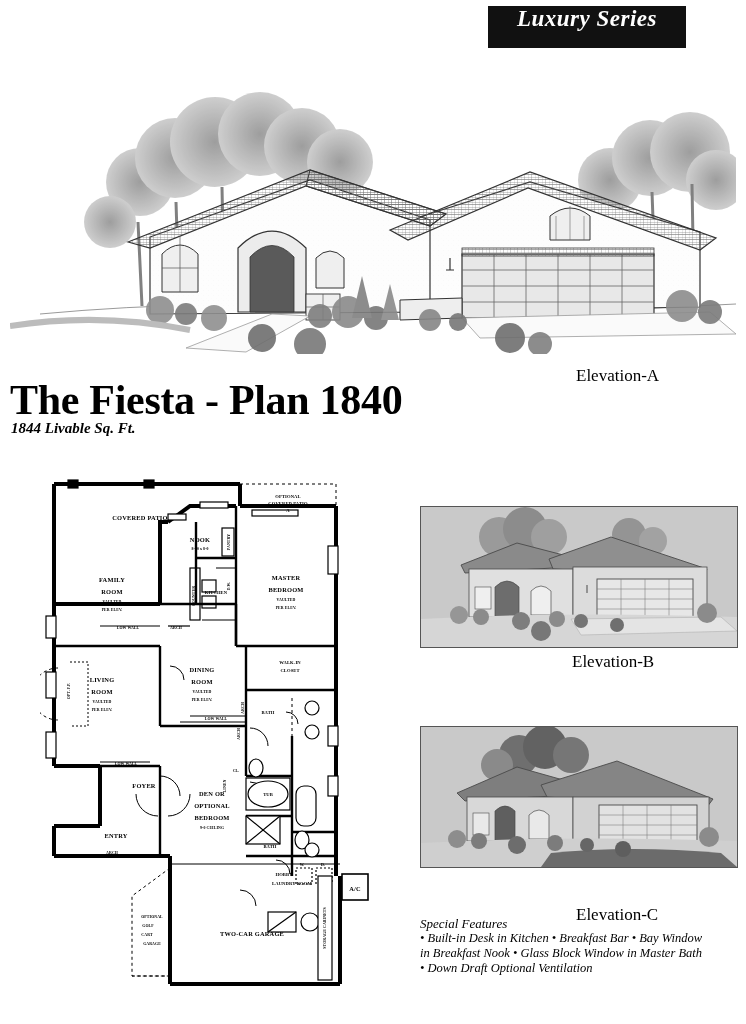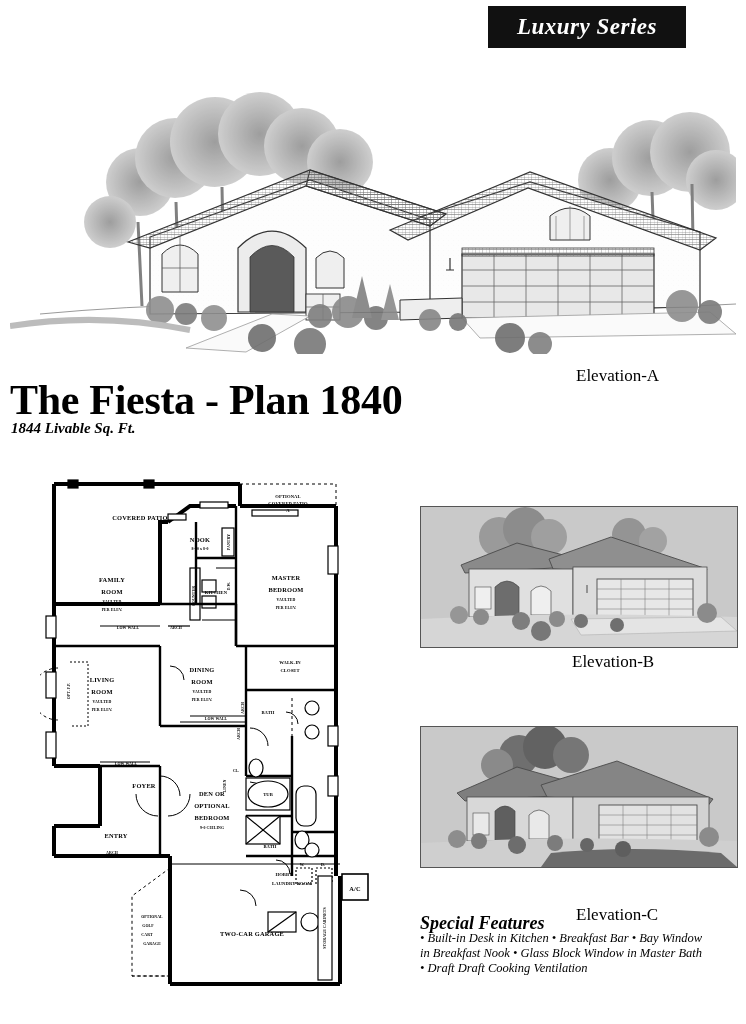--- a/index.html
+++ b/index.html
@@ -1,21 +1,21 @@
 <!DOCTYPE html>
 <html><head>
 <meta charset="utf-8">
 <style>
   html,body{margin:0;padding:0;background:#fff;}
   body{width:746px;height:1024px;position:relative;overflow:hidden;
        font-family:"Liberation Serif", serif; color:#000;}
 
   
   #banner{position:absolute;left:488px;top:6px;width:198px;height:42px;
-          background:#111;display:flex;align-items:center;justify-content:center;}
+          background:#111;display:flex;align-items:flex-start;justify-content:center;}
   #banner .lbl{color:#fff;font-style:italic;font-weight:bold;font-size:23px;
                font-family:"Liberation Serif", serif;letter-spacing:.5px;}
 
   
   #elevA{position:absolute;left:10px;top:62px;width:726px;height:292px;}
   #elevA svg{display:block;width:100%;height:100%;}
 
   
   #plan-title{position:absolute;left:10px;top:376px;font-weight:bold;font-size:42px;
               letter-spacing:-.3px;white-space:nowrap;}
@@ -29,21 +29,21 @@
 
   
   .elev-sm{position:absolute;left:420px;width:316px;height:140px;
            border:1px solid #555;background:#c9c9c9;overflow:hidden;}
   #elevB{top:506px;} #elevC{top:726px;}
   .elev-sm svg{display:block;width:100%;height:100%;}
 
   
   #features{position:absolute;left:420px;top:916px;width:316px;font-style:italic;
             font-size:12.5px;line-height:15px;}
-  #features .hd{font-weight:bold;font-size:18px;}
+  #features .hd{font-weight:normal;font-size:13px;}
 
   
   #plan{position:absolute;left:40px;top:476px;width:345px;height:520px;}
   #plan svg{display:block;width:100%;height:100%;}
 
   .rl{font-family:"Liberation Serif", serif;text-anchor:middle;fill:#000;}
   .rs{font-size:6.4px;font-weight:bold;letter-spacing:.2px;}
   .rt{font-size:4.6px;font-weight:bold;letter-spacing:.1px;}
   .rx{font-size:3.9px;font-weight:bold;letter-spacing:.1px;}
 </style>
@@ -245,21 +245,21 @@
         <circle cx="36" cy="112" r="9" fill="#8d8d8d"></circle>
     <circle cx="202" cy="122" r="8" fill="#5e5e5e"></circle>
   </g>
 </svg>
 </div>
 
 <div id="features">
   <div class="hd">Special Features</div>
   <div>• Built-in Desk in Kitchen • Breakfast Bar • Bay Window</div>
   <div>in Breakfast Nook • Glass Block Window in Master Bath</div>
-  <div>• Draft Draft Cooking Ventilation</div>
+  <div>• Down Draft Optional Ventilation</div>
 </div>
 
 <div id="plan">
 <svg viewBox="0 0 345 520" xmlns="http://www.w3.org/2000/svg">
   <rect width="345" height="520" fill="#fff"></rect>
   <g fill="none" stroke="#000">
 
     <g stroke-width="4">
 
       <path d="M14 8 L200 8"></path>

